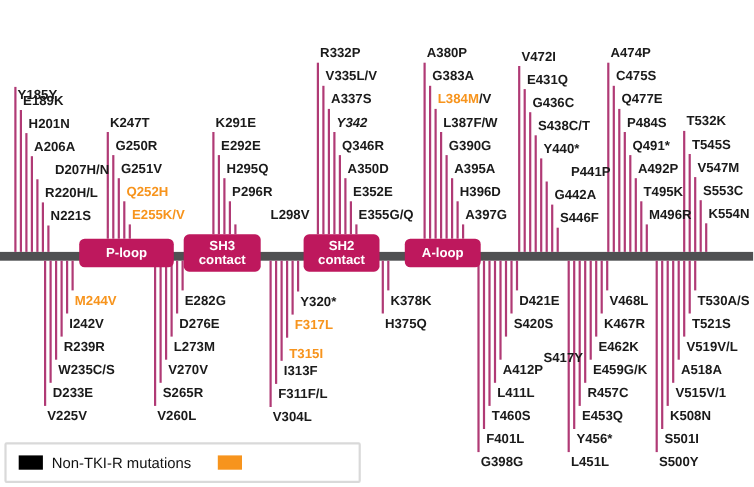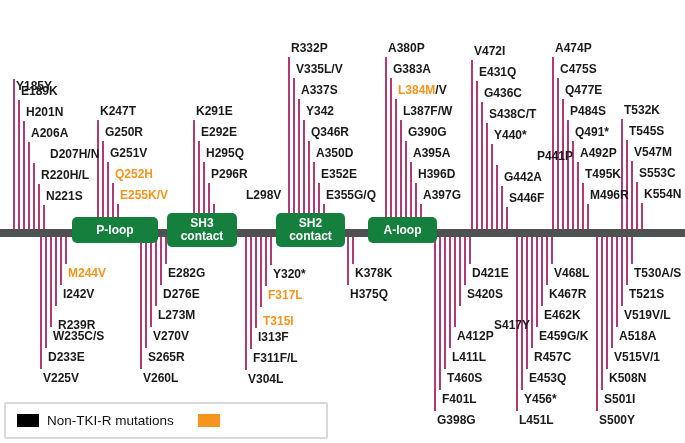--- a/index.html
+++ b/index.html
@@ -8,21 +8,21 @@
     font-family:"Liberation Sans",sans-serif;overflow:hidden;
   }
   .title{
     position:absolute;top:4px;left:0;width:100%;margin:0;text-align:center;
     font-size:15.5px;font-weight:700;color:#1878be;letter-spacing:.1px;
   }
   .title em{font-style:italic;}
   .plot{position:absolute;left:0;top:0;width:685px;height:443px;}
   .axis{position:absolute;left:0;top:229px;width:685px;height:8px;background:#4f5052;z-index:1;}
   .domain{
-    position:absolute;background:#15803d;border-radius:5px;color:#fff;
+    position:absolute;background:#be185d;border-radius:5px;color:#fff;
     font-weight:700;font-size:12px;line-height:13px;display:flex;
     flex-direction:column;align-items:center;justify-content:center;z-index:3;
     text-align:center;
   }
   .needle{position:absolute;width:2px;background:#b03a75;z-index:1;}
   .mut{
     position:absolute;font-size:12px;font-weight:700;color:#1a1a1a;
     white-space:nowrap;z-index:2;line-height:15px;
   }
   .mut .tki,.mut.tki{color:#f7941d;}
@@ -92,21 +92,21 @@
       <div class="mut" style="left: 211px; top: 167px;">P296R</div>
       <div class="needle" style="left: 213px; top: 204px; height: 9px;"></div>
       <div class="mut" style="left: 216px; top: 188px; padding-left: 30px;">L298V</div>
       <div class="needle" style="left: 288px; top: 57px; height: 156px;"></div>
       <div class="mut" style="left: 291px; top: 41px;">R332P</div>
       <div class="needle" style="left: 293px; top: 78px; height: 135px;"></div>
       <div class="mut" style="left: 296px; top: 62px;">V335L/V</div>
       <div class="needle" style="left: 298px; top: 99px; height: 114px;"></div>
       <div class="mut" style="left: 301px; top: 83px;">A337S</div>
       <div class="needle" style="left: 303px; top: 120px; height: 93px;"></div>
-      <div class="mut" style="left: 306px; top: 104px;">Y342</div>
+      <div class="mut" style="left: 306px; top: 104px; font-style: italic;">Y342</div>
       <div class="needle" style="left: 308px; top: 141px; height: 72px;"></div>
       <div class="mut" style="left: 311px; top: 125px;">Q346R</div>
       <div class="needle" style="left: 313px; top: 162px; height: 51px;"></div>
       <div class="mut" style="left: 316px; top: 146px;">A350D</div>
       <div class="needle" style="left: 318px; top: 183px; height: 30px;"></div>
       <div class="mut" style="left: 321px; top: 167px;">E352E</div>
       <div class="needle" style="left: 323px; top: 204px; height: 9px;"></div>
       <div class="mut" style="left: 326px; top: 188px;">E355G/Q</div>
       <div class="needle" style="left: 385px; top: 57px; height: 160px;"></div>
       <div class="mut" style="left: 388px; top: 41px;">A380P</div>
@@ -128,21 +128,21 @@
       <div class="mut" style="left: 474px; top: 44px;">V472I</div>
       <div class="needle" style="left: 476px; top: 81px; height: 148px;"></div>
       <div class="mut" style="left: 479px; top: 65px; text-align: center;">E431Q</div>
       <div class="needle" style="left: 481px; top: 102px; height: 127px;"></div>
       <div class="mut" style="left: 484px; top: 86px;">G436C</div>
       <div class="needle" style="left: 486px; top: 123px; height: 106px;"></div>
       <div class="mut" style="left: 489px; top: 107px;">S438C/T</div>
       <div class="needle" style="left: 491px; top: 144px; height: 85px;"></div>
       <div class="mut" style="left: 494px; top: 128px;">Y440*</div>
       <div class="needle" style="left: 496px; top: 165px; height: 64px;"></div>
-      <div class="mut" style="left: 517px; top: 149px; padding-left: 20px;">P441P</div>
+      <div class="mut" style="left: 499px; top: 149px; padding-left: 20px;">P441P</div>
       <div class="needle" style="left: 501px; top: 186px; height: 43px;"></div>
       <div class="mut" style="left: 504px; top: 170px;">G442A</div>
       <div class="needle" style="left: 506px; top: 207px; height: 22px;"></div>
       <div class="mut" style="left: 509px; top: 191px;">S446F</div>
       <div class="needle" style="left: 552px; top: 57px; height: 172px;"></div>
       <div class="mut" style="left: 555px; top: 41px;">A474P</div>
       <div class="needle" style="left: 557px; top: 78px; height: 151px;"></div>
       <div class="mut" style="left: 560px; top: 62px;">C475S</div>
       <div class="needle" style="left: 562px; top: 99px; height: 130px;"></div>
       <div class="mut" style="left: 565px; top: 83px;">Q477E</div>
@@ -164,21 +164,21 @@
       <div class="mut" style="left: 634px; top: 145px;">V547M</div>
       <div class="needle" style="left: 636px; top: 182px; height: 47px;"></div>
       <div class="mut" style="left: 639px; top: 166px;">S553C</div>
       <div class="needle" style="left: 641px; top: 203px; height: 26px;"></div>
       <div class="mut" style="left: 644px; top: 187px;">K554N</div>
       <div class="needle" style="left: 65px; top: 237px; height: 27px;"></div>
       <div class="mut tki" style="left: 68px; top: 266px;">M244V</div>
       <div class="needle" style="left: 60px; top: 237px; height: 48px;"></div>
       <div class="mut" style="left: 63px; top: 287px;">I242V</div>
       <div class="needle" style="left: 55px; top: 237px; height: 69px;"></div>
-      <div class="mut" style="left: 58px; top: 308px; margin-top: 10px;">R239R</div>
+      <div class="mut" style="left: 58px; top: 308px;">R239R</div>
       <div class="needle" style="left: 50px; top: 237px; height: 90px;"></div>
       <div class="mut" style="left: 53px; top: 329px;">W235C/S</div>
       <div class="needle" style="left: 45px; top: 237px; height: 111px;"></div>
       <div class="mut" style="left: 48px; top: 350px;">D233E</div>
       <div class="needle" style="left: 40px; top: 237px; height: 132px;"></div>
       <div class="mut" style="left: 43px; top: 371px;">V225V</div>
       <div class="needle" style="left: 165px; top: 237px; height: 27px;"></div>
       <div class="mut" style="left: 168px; top: 266px;">E282G</div>
       <div class="needle" style="left: 160px; top: 237px; height: 48px;"></div>
       <div class="mut" style="left: 163px; top: 287px;">D276E</div>

